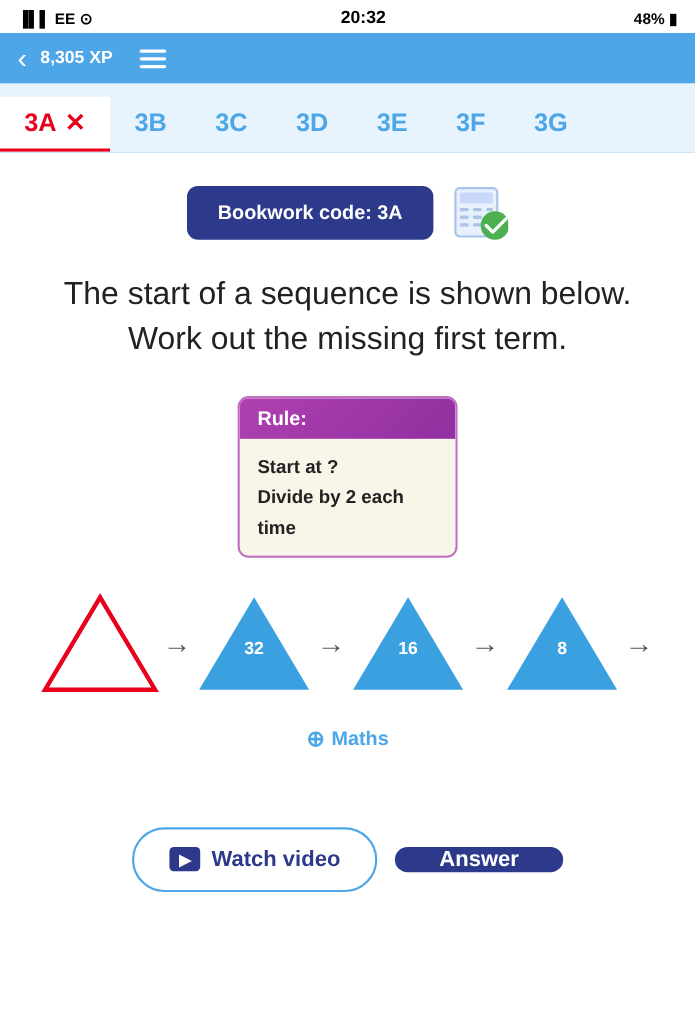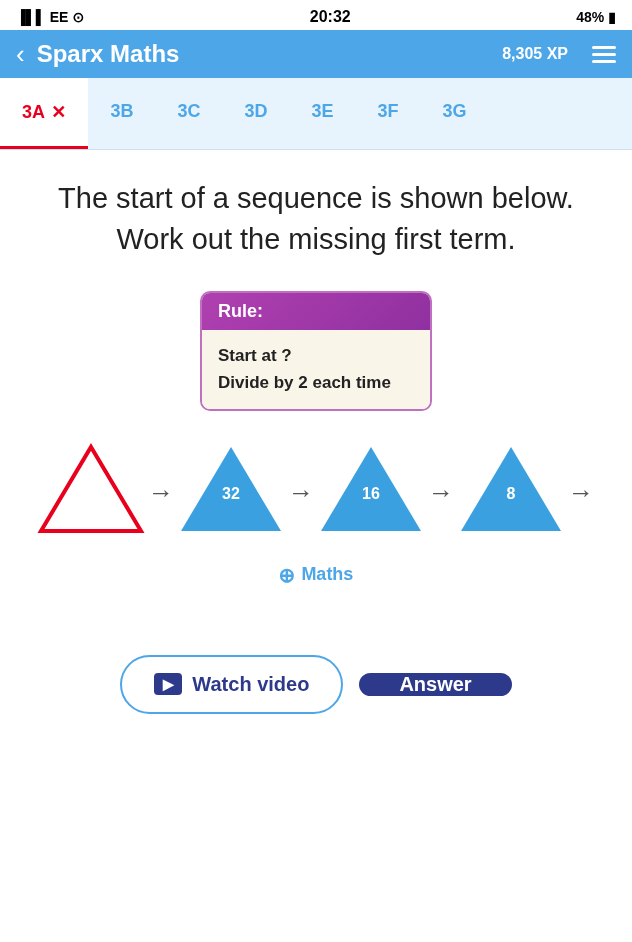--- a/index.html
+++ b/index.html
@@ -72,28 +72,29 @@
     
     .tabs {
       display: flex;
       background: #e8f4fd;
       border-bottom: 1px solid #cce0f0;
       overflow-x: auto;
       scrollbar-width: none;
     }
     .tabs::-webkit-scrollbar { display: none; }
     .tab {
-      padding: 23px 22px;
-      font-size: 18px;
+      padding: 10px 22px;
+      font-size: 23px;
       font-weight: 700;
       color: #4da6e8;
       cursor: pointer;
       white-space: nowrap;
       border-bottom: 3px solid transparent;
       flex-shrink: 0;
+      margin-top: 12px;
     }
     .tab.active {
       color: #e8001c;
       border-bottom: 3px solid #e8001c;
       background: #fff;
     }
     .tab-x {
       color: #e8001c;
       font-weight: 700;
       margin-left: 2px;
@@ -136,21 +137,21 @@
       line-height: 1.4;
       margin-bottom: 32px;
       max-width: 580px;
     }
 
     
     .rule-box {
       border: 2px solid #c070c0;
       border-radius: 10px;
       overflow: hidden;
-      width: 232px;
+      width: 200px;
       margin-bottom: 28px;
       align-self: center;
     }
     .rule-header {
       background: linear-gradient(135deg, #b040b0, #9030a0);
       color: #fff;
       font-size: 18px;
       font-weight: 700;
       padding: 8px 16px;
     }
@@ -289,21 +290,20 @@
   </div>
   <div class="status-center">20:32</div>
   <div class="status-right">
     <span>48%</span>
     <span>▮</span>
   </div>
 </div>
 
 <div class="header">
   <span class="back-btn">‹</span>
-  <span class="header-title">Sparx Maths</span>
   <span class="header-xp">8,305 XP</span>
   <div class="hamburger">
     <span></span>
       <span></span>
       <span></span>
   </div>
 </div>
 
 <div class="tabs">
   <div class="tab active">
@@ -313,20 +313,41 @@
   <div class="tab">3B</div>
   <div class="tab">3C</div>
   <div class="tab">3D</div>
   <div class="tab">3E</div>
   <div class="tab">3F</div>
   <div class="tab">3G</div>
 </div>
 
 <div class="main">
 
+  <div class="bookwork-row">
+    <div class="bookwork-badge">Bookwork code: 3A</div>
+    <div class="bookwork-icon">
+      
+      <svg width="52" height="52" viewBox="0 0 52 52" xmlns="http://www.w3.org/2000/svg">
+        <rect x="4" y="4" width="38" height="44" rx="4" ry="4" fill="#e8f0fe" stroke="#aac4e8" stroke-width="2"></rect>
+        <rect x="8" y="8" width="30" height="10" rx="2" fill="#c8d8f8"></rect>
+        <rect x="8" y="22" width="8" height="3" rx="1" fill="#aac4e8"></rect>
+        <rect x="20" y="22" width="8" height="3" rx="1" fill="#aac4e8"></rect>
+        <rect x="32" y="22" width="6" height="3" rx="1" fill="#aac4e8"></rect>
+        <rect x="8" y="29" width="8" height="3" rx="1" fill="#aac4e8"></rect>
+        <rect x="20" y="29" width="8" height="3" rx="1" fill="#aac4e8"></rect>
+        <rect x="32" y="29" width="6" height="7" rx="1" fill="#aac4e8"></rect>
+        <rect x="8" y="36" width="8" height="3" rx="1" fill="#aac4e8"></rect>
+        <rect x="20" y="36" width="8" height="3" rx="1" fill="#aac4e8"></rect>
+
+        <circle cx="40" cy="38" r="13" fill="#4caf50"></circle>
+        <path d="M32 38 L38 44 L50 32" stroke="#fff" stroke-width="3" fill="none" stroke-linecap="round" stroke-linejoin="round"></path>
+      </svg>
+    </div>
+  </div>
 
   <div class="question-text">The start of a sequence is shown below. Work out the missing first term.</div>
 
   <div class="sequence-area">
 
     <div class="rule-box">
       <div class="rule-header">Rule:</div>
       <div class="rule-body">
         <div class="rule-line">Start at ?</div>
         <div class="rule-line">Divide by 2 each time</div>

